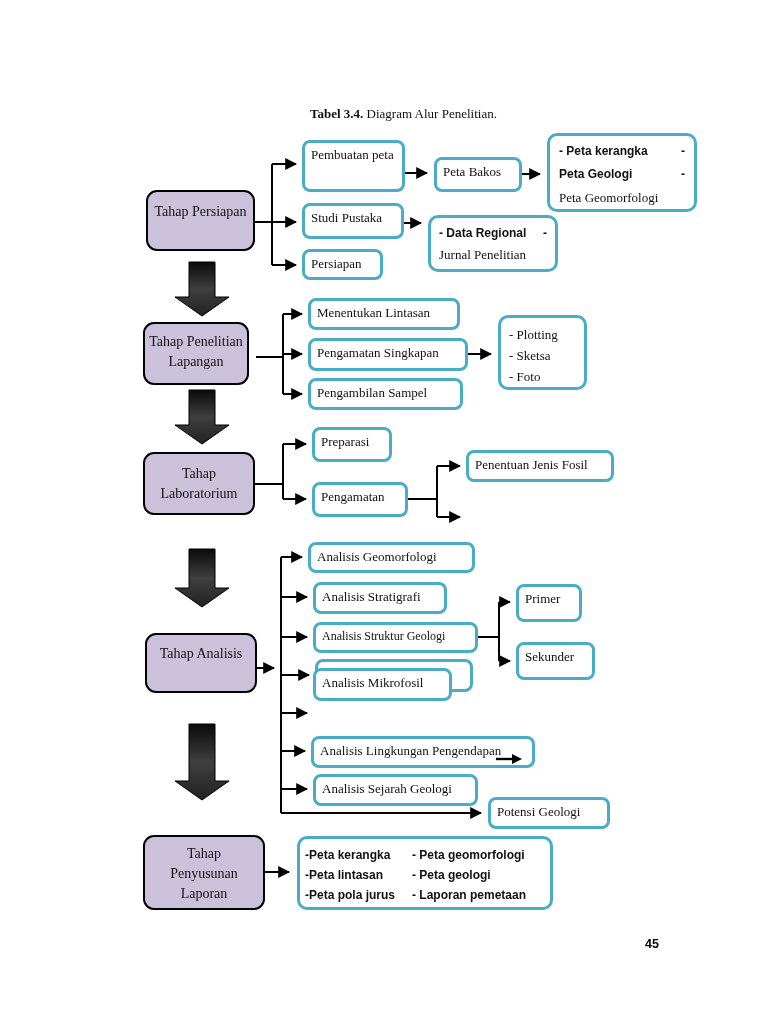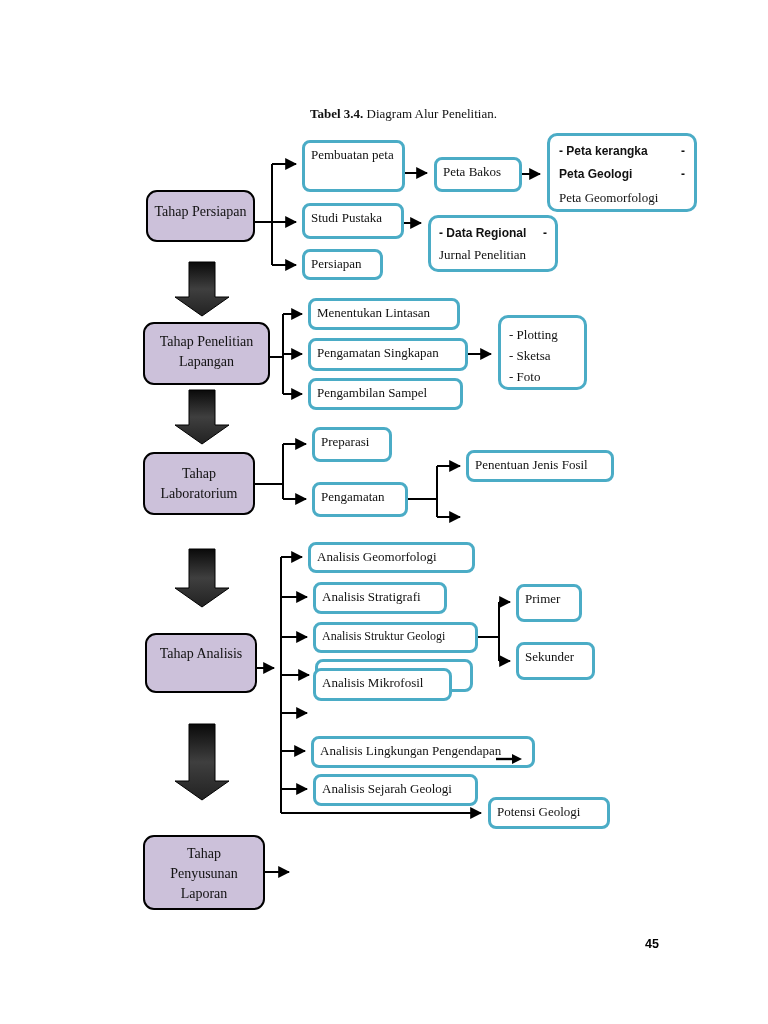--- a/index.html
+++ b/index.html
@@ -10,22 +10,22 @@
   .title { position:absolute; left:310px; top:106px; font-size:13px; white-space:nowrap; }
   .title .tb { font-weight:bold; }
   .connectors { position:absolute; left:0; top:0; }
 
   
   .stage {
     position:absolute; box-sizing:border-box; background:#CCC1DA;
     border:2px solid #000; border-radius:11px; text-align:center;
     font-size:14px; line-height:20px; padding-top:8px;
   }
-  #st-persiapan   { left:146px; top:190px; width:109px; height:52px; padding-top:10px; }
-  #st-lapangan    { left:143px; top:322px; width:127px; height:63px; padding-top:8px; }
+  #st-persiapan   { left:146px; top:190px; width:109px; height:61px; padding-top:10px; }
+  #st-lapangan    { left:143px; top:322px; width:106px; height:63px; padding-top:8px; }
   #st-lab         { left:143px; top:452px; width:112px; height:63px; padding-top:10px; }
   #st-analisis    { left:145px; top:633px; width:112px; height:60px; padding-top:9px; }
   #st-laporan     { left:143px; top:835px; width:122px; height:75px; padding-top:7px; }
 
   
   .node {
     position:absolute; box-sizing:border-box; background:#fff;
     border:3px solid #4BACC6; border-radius:8px;
     font-size:13px; line-height:17px; padding:3px 6px; white-space:nowrap;
   }
@@ -216,16 +216,30 @@
   <div class="node" id="n-lingkungan">
     <span>Analisis Lingkungan Pengendapan</span>
     <svg class="inner-arrow" width="26" height="10" viewBox="0 0 26 10">
       <line x1="0" y1="5" x2="17" y2="5" stroke="#000" stroke-width="2.4"></line>
       <path d="M16,0 L26,5 L16,10 Z" fill="#000"></path>
     </svg>
   </div>
   <div class="node" id="n-sejarah">Analisis Sejarah Geologi</div>
   <div class="node" id="n-potensi">Potensi Geologi</div>
 
+  <div class="node big" id="n-report">
+    <div class="rrow">
+      <span class="rleft">-Peta kerangka</span>
+      <span>- Peta geomorfologi</span>
+    </div>
+    <div class="rrow">
+      <span class="rleft">-Peta lintasan</span>
+      <span>- Peta geologi</span>
+    </div>
+    <div class="rrow">
+      <span class="rleft">-Peta pola jurus</span>
+      <span>- Laporan pemetaan</span>
+    </div>
+  </div>
 
   <div class="pagenum">45</div>
 
 </div>
 
 </body></html>

